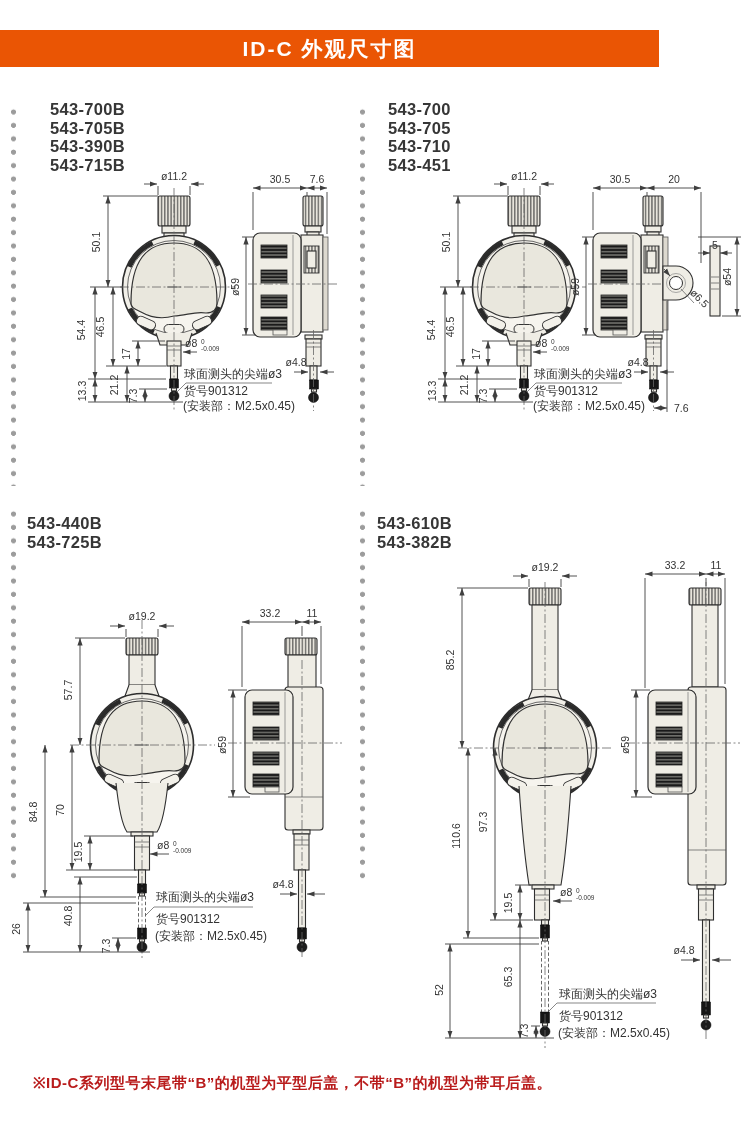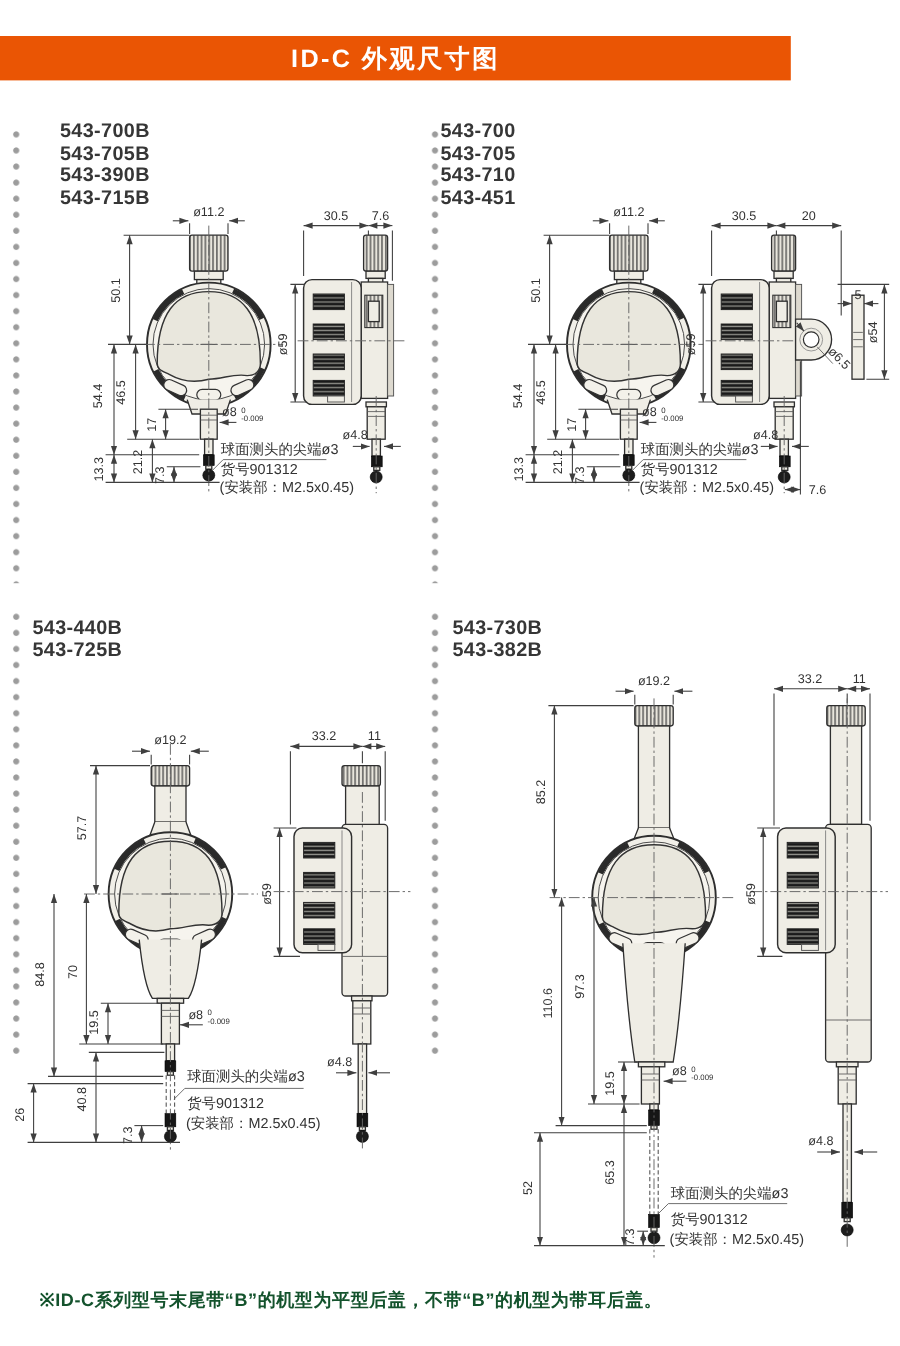--- a/index.html
+++ b/index.html
@@ -1,22 +1,22 @@
 <!DOCTYPE html>
 <html><head>
 <meta charset="utf-8">
 <style>
   html,body{margin:0;padding:0;background:#fff;}
   body{width:750px;height:1122px;position:relative;font-family:"Liberation Sans",sans-serif;overflow:hidden;}
   .header{position:absolute;left:0;top:30px;width:659px;height:37px;background:#ea5504;display:flex;align-items:center;justify-content:center;}
   .header span{color:#fff;font-size:21px;font-weight:bold;letter-spacing:2px;}
   .models{position:absolute;font-size:16.5px;font-weight:bold;color:#363636;line-height:18.5px;letter-spacing:0.3px;}
-  .m-a{left:30px;top:100px;margin-left:20px;} .m-b{left:367px;top:100px;} .m-c{left:27px;top:514px;} .m-d{left:377px;top:514px;}
+  .m-a{left:30px;top:100px;margin-left:20px;} .m-b{left:388px;top:100px;} .m-c{left:27px;top:514px;} .m-d{left:377px;top:514px;}
   .dots{position:absolute;width:7px;background-image:radial-gradient(circle at 3.5px 6px,#9c9c9c 2.2px,rgba(0,0,0,0) 2.9px);background-size:7px 13.4px;background-repeat:repeat-y;}
-  .note{position:absolute;left:33px;top:1072px;width:700px;font-size:15px;font-weight:bold;color:#14532d;letter-spacing:0.5px;}
+  .note{position:absolute;left:33px;top:1072px;width:700px;font-size:15px;font-weight:bold;color:#b91c1c;letter-spacing:0.5px;}
   svg.art{position:absolute;left:0;top:0;}
   svg .thin{stroke:#555;stroke-width:0.7;fill:none;}
   svg .part{fill:#efede5;stroke:#2f2f2f;stroke-width:1.1;}
   svg .dk{fill:#161616;stroke:#000;stroke-width:0.5;}
   svg .ball{fill:#1d1d1d;stroke:#000;stroke-width:0.5;}
   svg .dim{stroke:#3f3f3f;stroke-width:0.9;fill:none;}
   svg .cl{stroke:#666;stroke-width:0.8;fill:none;stroke-dasharray:9 2.5 2 2.5;}
   svg .ph{stroke:#555;stroke-width:0.9;fill:none;stroke-dasharray:3.5 2.2;}
   svg text{font-family:"Liberation Sans",sans-serif;fill:#333;}
   svg .t{font-size:10.5px;}
@@ -41,21 +41,21 @@
   <div>543-700</div>
   <div>543-705</div>
   <div>543-710</div>
   <div>543-451</div>
 </div>
 <div class="models m-c">
   <div>543-440B</div>
   <div>543-725B</div>
 </div>
 <div class="models m-d">
-  <div>543-730B</div>
+  <div>543-610B</div>
   <div>543-382B</div>
 </div>
 
 <div class="dots" style="left:10px;top:106px;height:380px;"></div>
 <div class="dots" style="left:359px;top:106px;height:380px;"></div>
 <div class="dots" style="left:10px;top:508px;height:374px;"></div>
 <div class="dots" style="left:359px;top:508px;height:374px;"></div>
 
 <svg class="art" width="750" height="1122" viewBox="0 0 750 1122">
 <defs>

